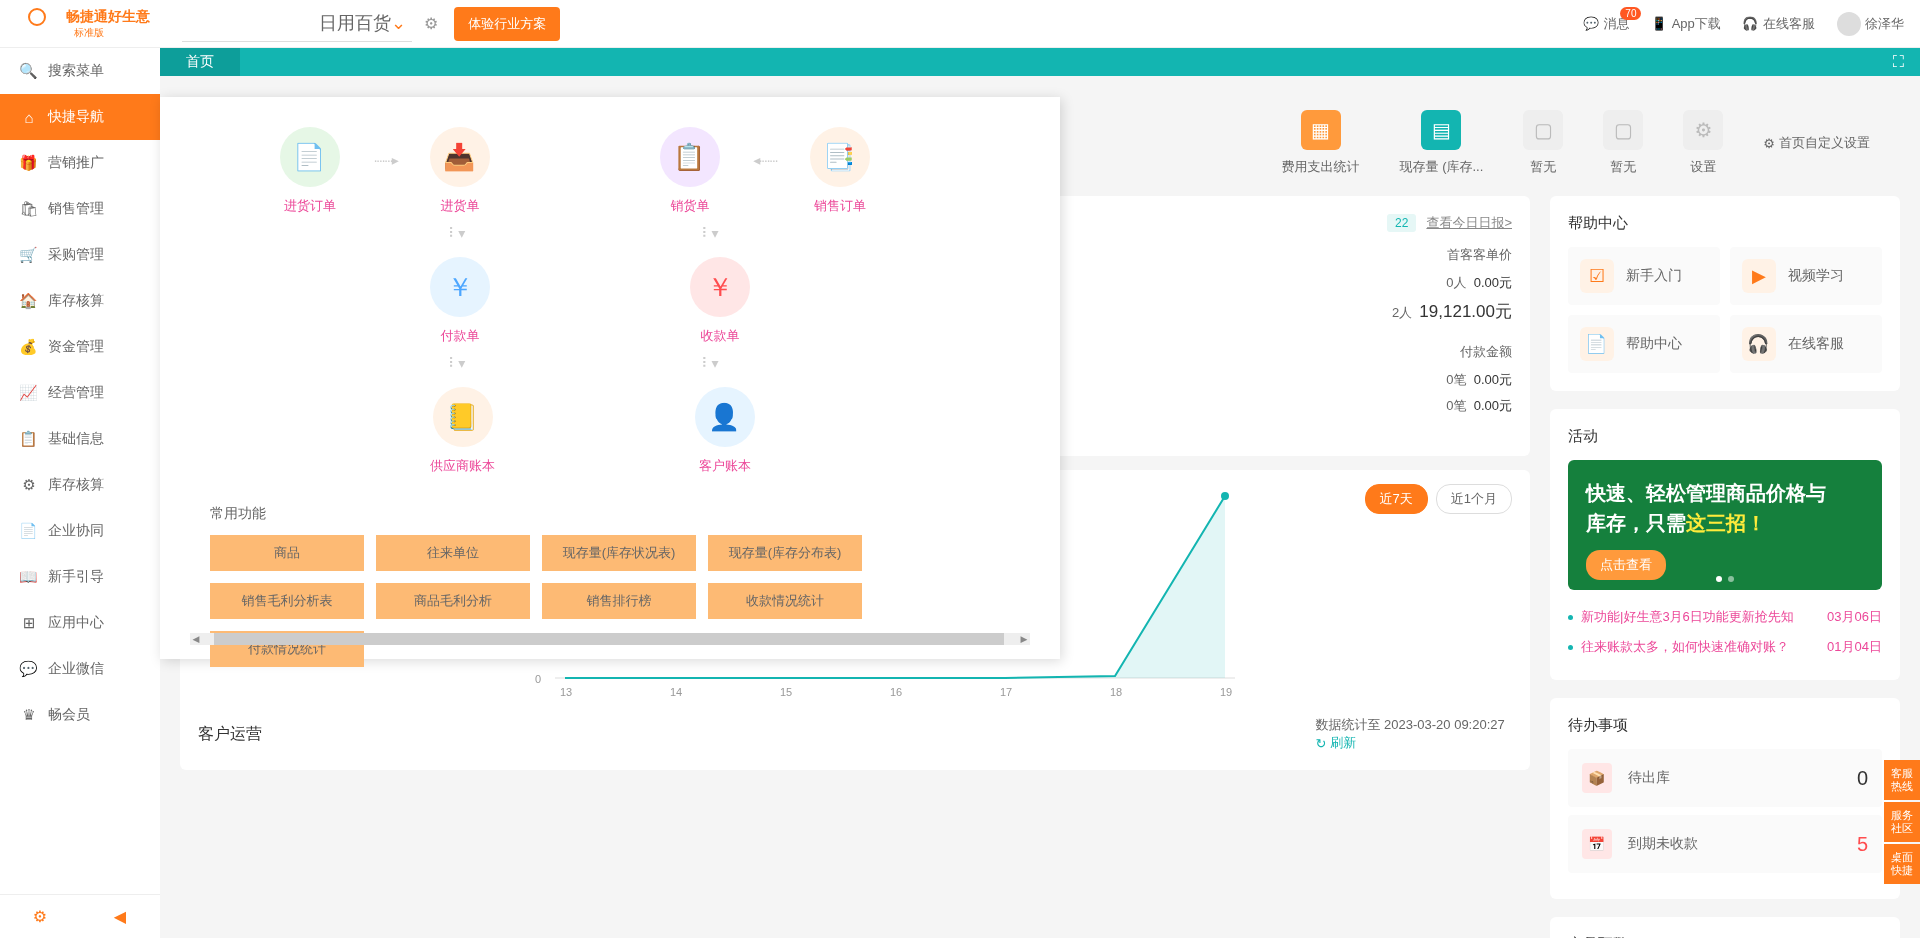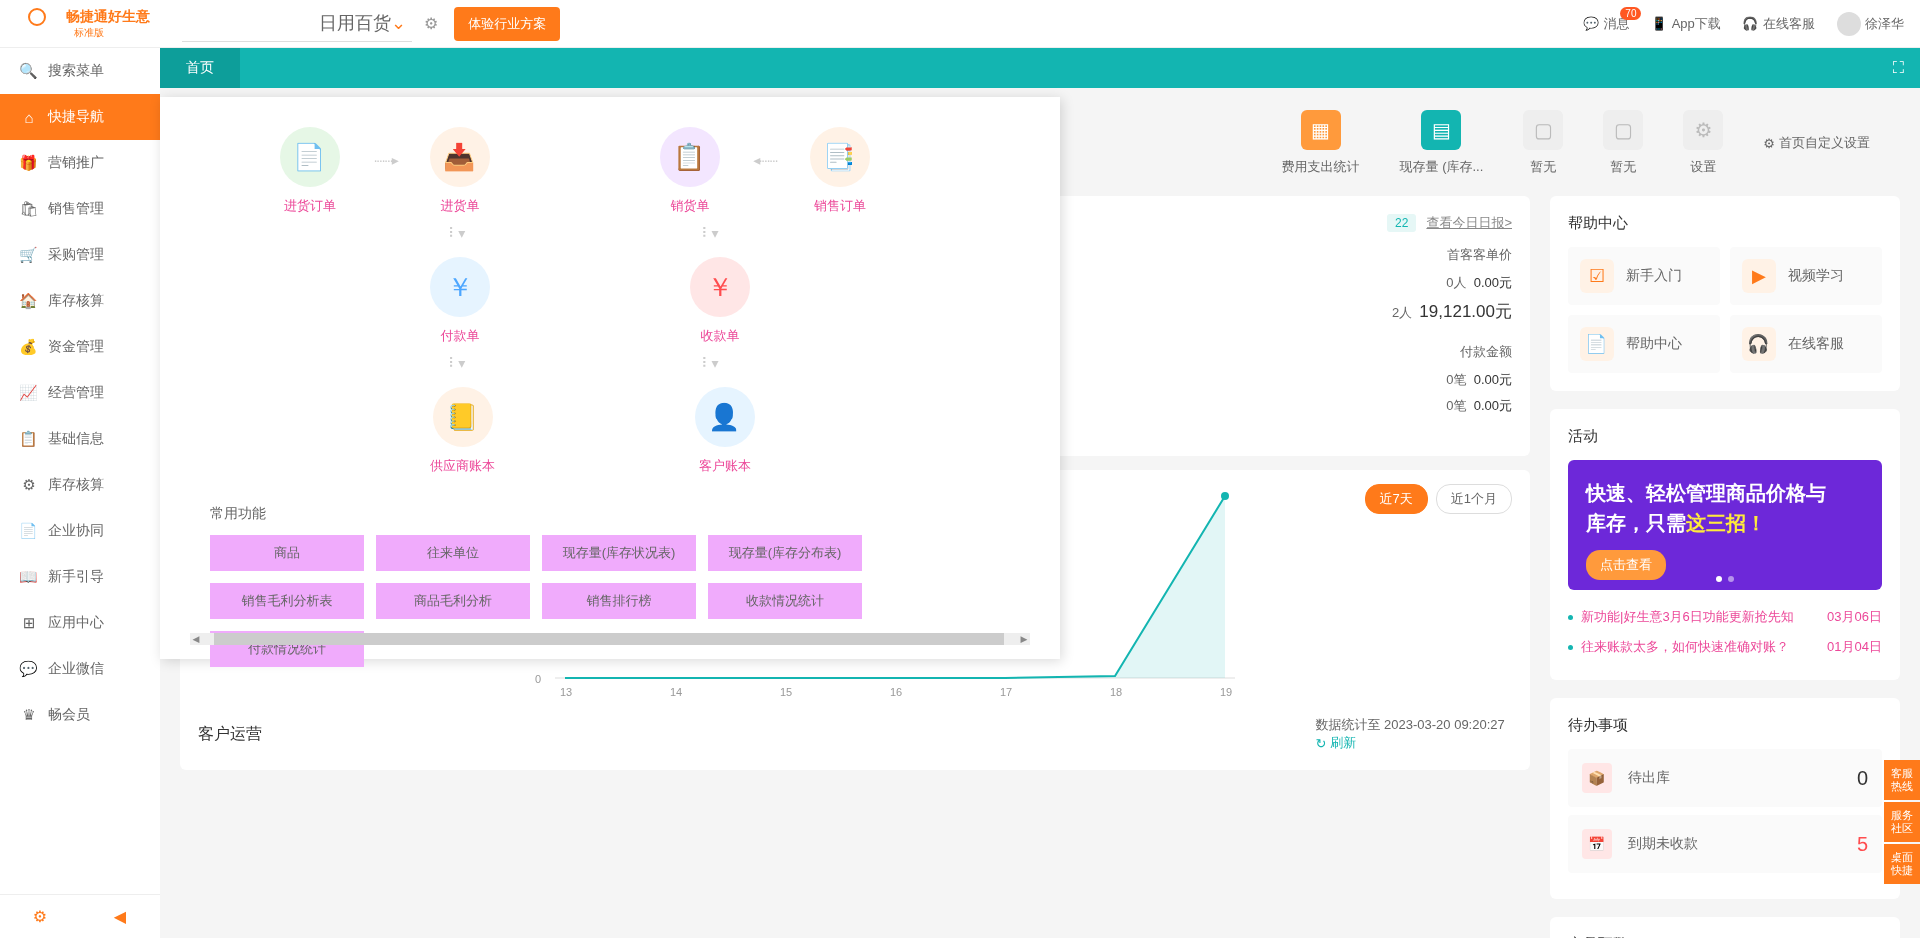--- a/index.html
+++ b/index.html
@@ -11,21 +11,21 @@
 .logo-icon { width: 18px; height: 18px; border: 2px solid #ff7a1a; border-radius: 50%; display: inline-block; position: relative; }
 .logo-sub { font-size: 10px; color: #ff7a1a; }
 .category-select { margin-left: 20px; width: 230px; border-bottom: 1px solid #ddd; padding: 6px; display: flex; justify-content: flex-end; align-items: center; color: #666; font-size: 18px; }
 .gear-icon { margin-left: 12px; color: #999; font-size: 16px; }
 .trial-btn { margin-left: 16px; background: #ff7a1a; color: #fff; border: none; padding: 8px 14px; border-radius: 4px; font-size: 13px; }
 .header-right { margin-left: auto; display: flex; align-items: center; gap: 22px; color: #666; font-size: 13px; }
 .header-item { display: flex; align-items: center; gap: 4px; position: relative; }
 .badge { position: absolute; top: -8px; right: -12px; background: #ff5722; color: #fff; font-size: 10px; padding: 1px 5px; border-radius: 8px; }
 .avatar { width: 24px; height: 24px; background: #ddd; border-radius: 50%; }
 
-.tab-bar { height: 40px; background: #13b5b1; display: flex; align-items: center; padding-left: 160px; position: relative; }
+.tab-bar { height: 28px; background: #13b5b1; display: flex; align-items: center; padding-left: 160px; position: relative; }
 .tab-active { background: #0d9e9a; color: #fff; padding: 0 26px; height: 100%; display: flex; align-items: center; font-size: 14px; }
 .expand-btn { margin-left: auto; margin-right: 16px; color: #fff; font-size: 16px; }
 
 .sidebar { position: absolute; left: 0; top: 48px; width: 160px; height: calc(100% - 48px); background: #fff; z-index: 20; }
 .side-item { display: flex; align-items: center; gap: 10px; padding: 14px 20px; color: #666; font-size: 14px; }
 .side-item.active { background: #ff7a1a; color: #fff; }
 .side-arrow { position: absolute; right: -10px; top: 53px; width: 0; height: 0; border-left: 10px solid #ff7a1a; border-top: 10px solid transparent; border-bottom: 10px solid transparent; }
 .side-icon { width: 18px; height: 18px; display: inline-flex; align-items: center; justify-content: center; font-size: 15px; }
 .sidebar-footer { position: absolute; bottom: 0; width: 100%; display: flex; border-top: 1px solid #eee; }
 .sf-btn { flex: 1; text-align: center; padding: 12px; color: #ff7a1a; font-size: 16px; }
@@ -38,21 +38,21 @@
 .fc-orange { background: #fff2e6; color: #ff7a1a; }
 .fc-purple { background: #f3e6ff; color: #9966cc; }
 .fc-red { background: #ffe6e6; color: #ff4d4f; }
 .fc-blue { background: #e6f4ff; color: #4da6ff; }
 .flow-label { font-size: 13px; color: #ec4899; }
 .flow-arrow-h { width: 90px; text-align: center; color: #ccc; font-size: 14px; letter-spacing: -2px; margin-bottom: 22px; }
 .flow-arrow-v { text-align: center; color: #ccc; font-size: 14px; height: 22px; }
 .flow-gap { width: 170px; }
 .common-title { font-size: 14px; color: #666; margin: 30px 0 12px 30px; }
 .common-grid { display: flex; gap: 12px; flex-wrap: wrap; padding: 0 30px; }
-.common-btn { width: 154px; height: 36px; background: #f0abfc; color: #666; font-size: 13px; display: flex; align-items: center; justify-content: center; }
+.common-btn { width: 154px; height: 36px; background: #fdba74; color: #666; font-size: 13px; display: flex; align-items: center; justify-content: center; }
 .fly-scroll { position: absolute; bottom: 14px; left: 30px; right: 30px; height: 12px; background: #eee; display: flex; align-items: center; }
 .fly-scroll-thumb { height: 12px; background: #ccc; width: 790px; margin-left: 12px; }
 .fly-scroll-arr { width: 12px; text-align: center; font-size: 9px; color: #888; }
 
 .main { position: absolute; left: 160px; top: 90px; right: 0; bottom: 0; padding: 20px; overflow: hidden; }
 .tiles-row { display: flex; gap: 40px; justify-content: flex-end; padding-right: 30px; margin-bottom: 20px; align-items: center; }
 .custom-link { color: #666; font-size: 13px; display: flex; align-items: center; gap: 4px; }
 .tile { display: flex; flex-direction: column; align-items: center; gap: 8px; font-size: 13px; color: #666; }
 .tile-icon { width: 40px; height: 40px; border-radius: 6px; display: flex; align-items: center; justify-content: center; font-size: 20px; }
 .ti-orange { background: #ff9a3c; color: #fff; }
@@ -61,21 +61,21 @@
 
 .content-row { display: flex; gap: 20px; }
 .left-col { flex: 1; }
 .right-col { width: 350px; display: flex; flex-direction: column; gap: 18px; }
 .card { background: #fff; border-radius: 6px; padding: 18px; }
 .card-title { font-size: 15px; color: #333; font-weight: 500; margin-bottom: 14px; }
 .help-grid { display: grid; grid-template-columns: 1fr 1fr; gap: 10px; }
 .help-item { background: #fafafa; padding: 12px; display: flex; align-items: center; gap: 12px; font-size: 14px; color: #666; border-radius: 4px; }
 .help-icon { width: 34px; height: 34px; border-radius: 6px; display: flex; align-items: center; justify-content: center; color: #ff7a1a; font-size: 18px; background: #fff2e6; }
 
-.promo { height: 130px; background: #6d28d9; border-radius: 6px; color: #fff; padding: 18px; position: relative; overflow: hidden; }
+.promo { height: 130px; background: #15803d; border-radius: 6px; color: #fff; padding: 18px; position: relative; overflow: hidden; }
 .promo-text { font-size: 20px; font-weight: bold; line-height: 1.5; }
 .promo-highlight { color: #ffeb3b; }
 .promo-btn { margin-top: 12px; background: #ff9a3c; color: #fff; padding: 6px 14px; border-radius: 14px; font-size: 13px; display: inline-block; }
 .promo-dots { position: absolute; bottom: 8px; left: 50%; transform: translateX(-50%); display: flex; gap: 6px; }
 .dot { width: 6px; height: 6px; border-radius: 50%; background: rgba(255,255,255,0.5); }
 .dot.active { background: #fff; }
 .news-item { display: flex; justify-content: space-between; font-size: 13px; color: #ec4899; padding: 6px 0; align-items: center; }
 .news-bullet { width: 5px; height: 5px; background: #13b5b1; border-radius: 50%; margin-right: 8px; }
 .news-left { display: flex; align-items: center; }
 

